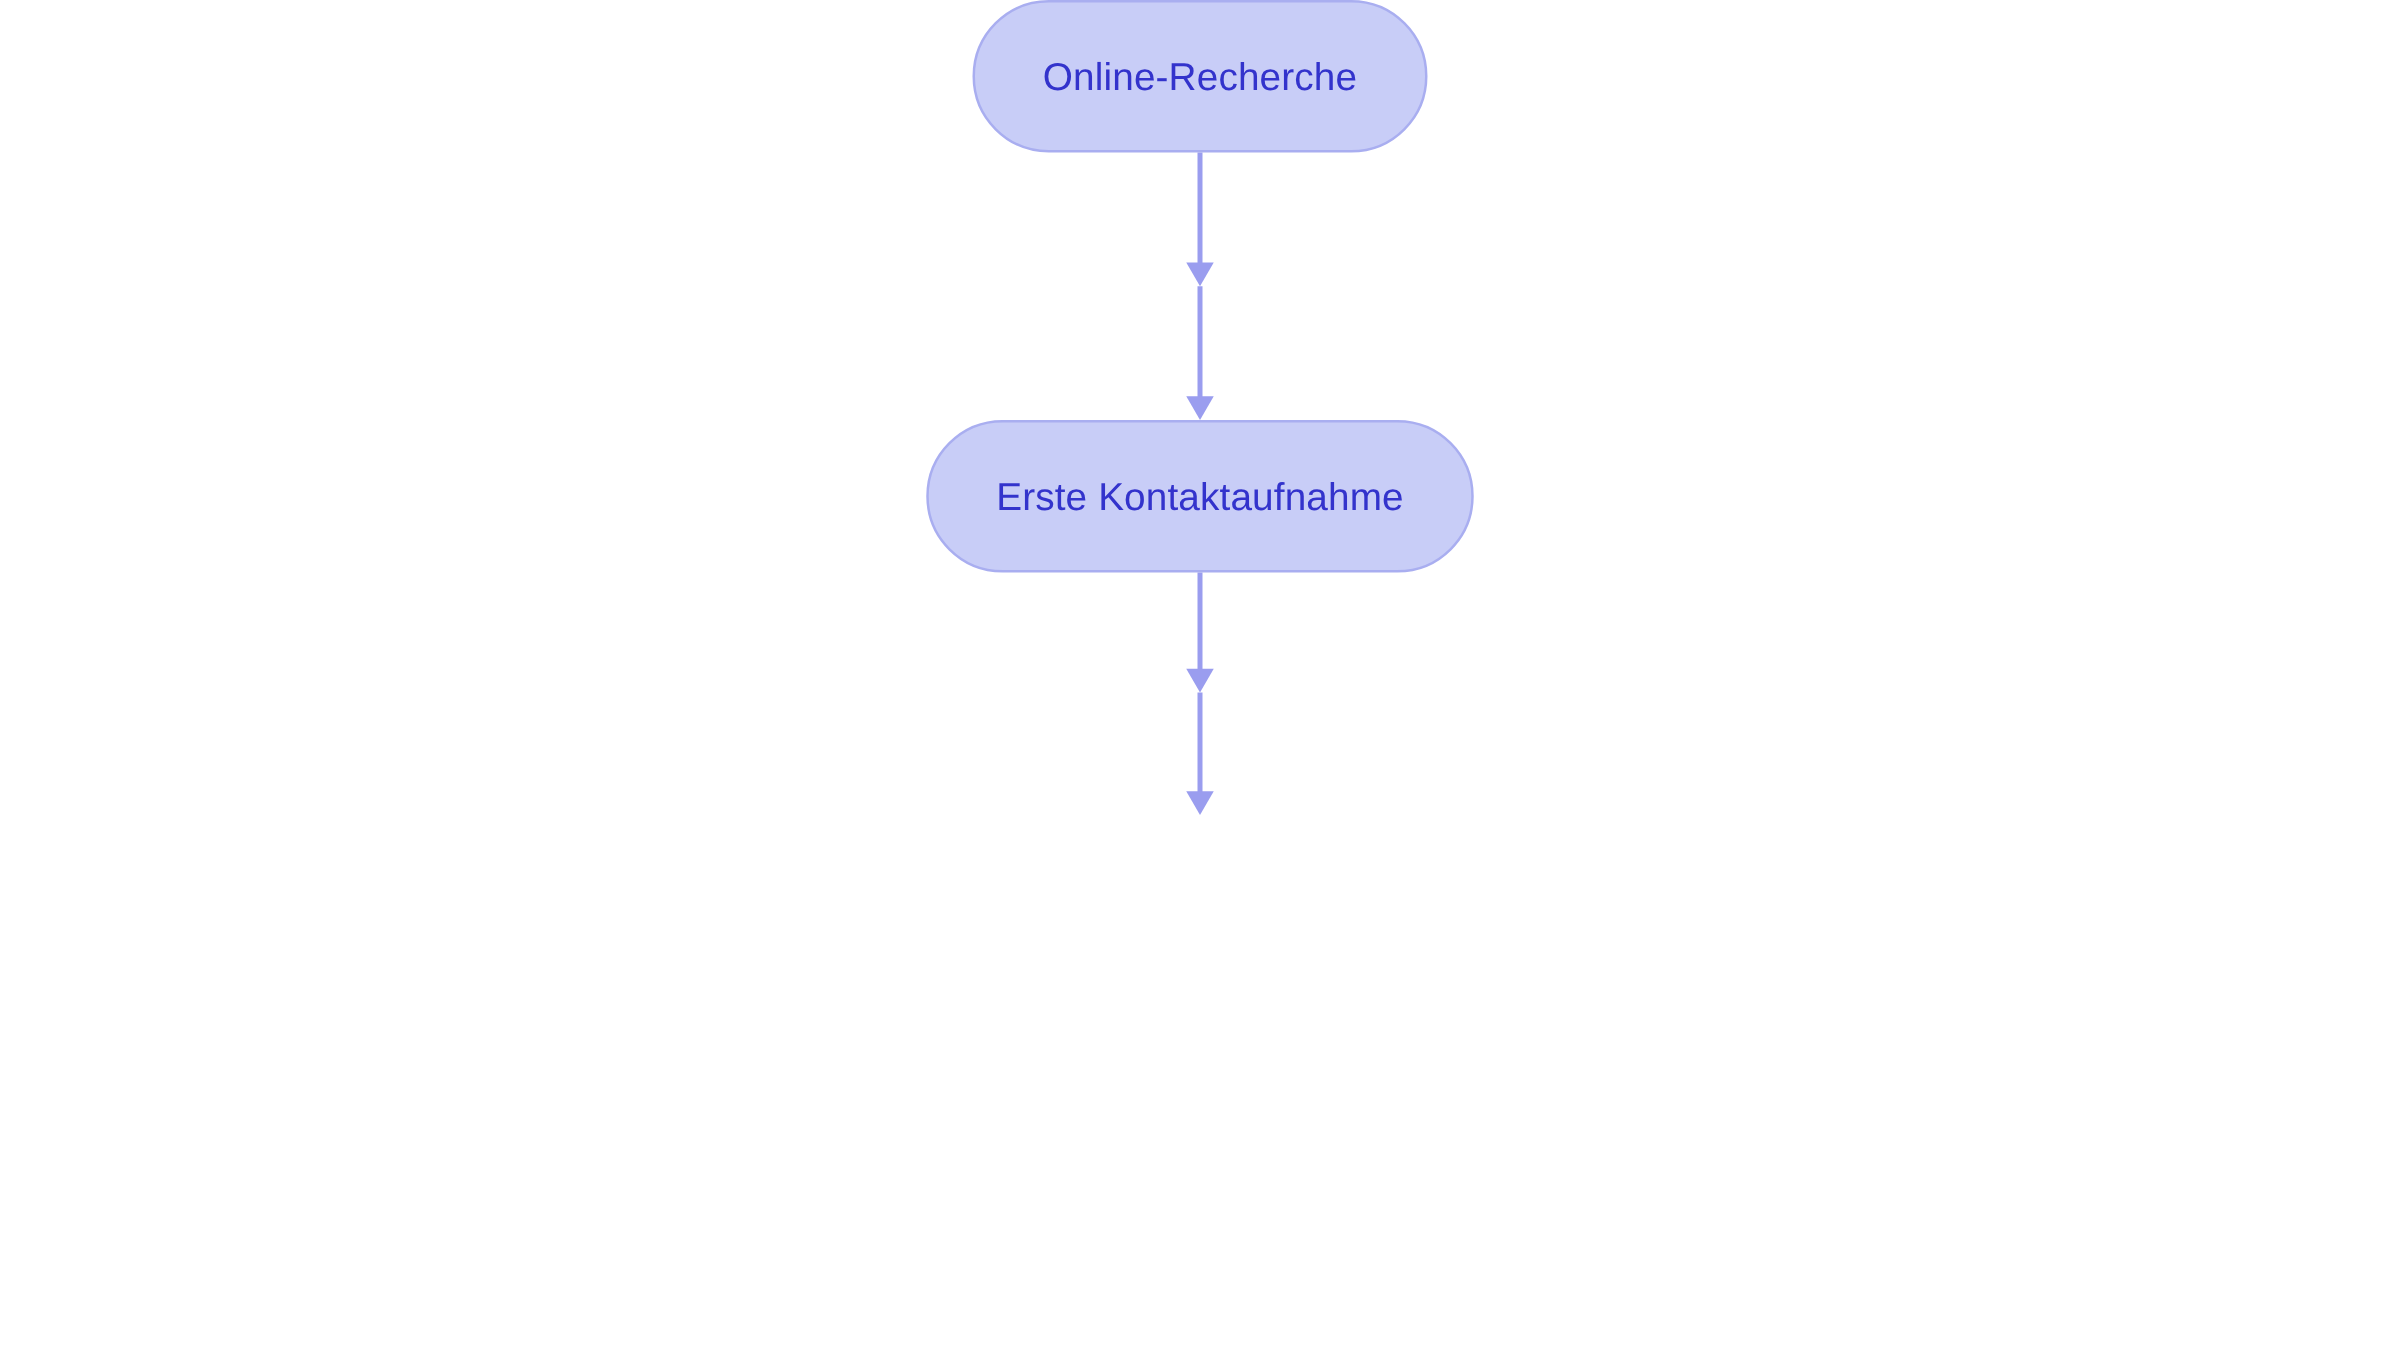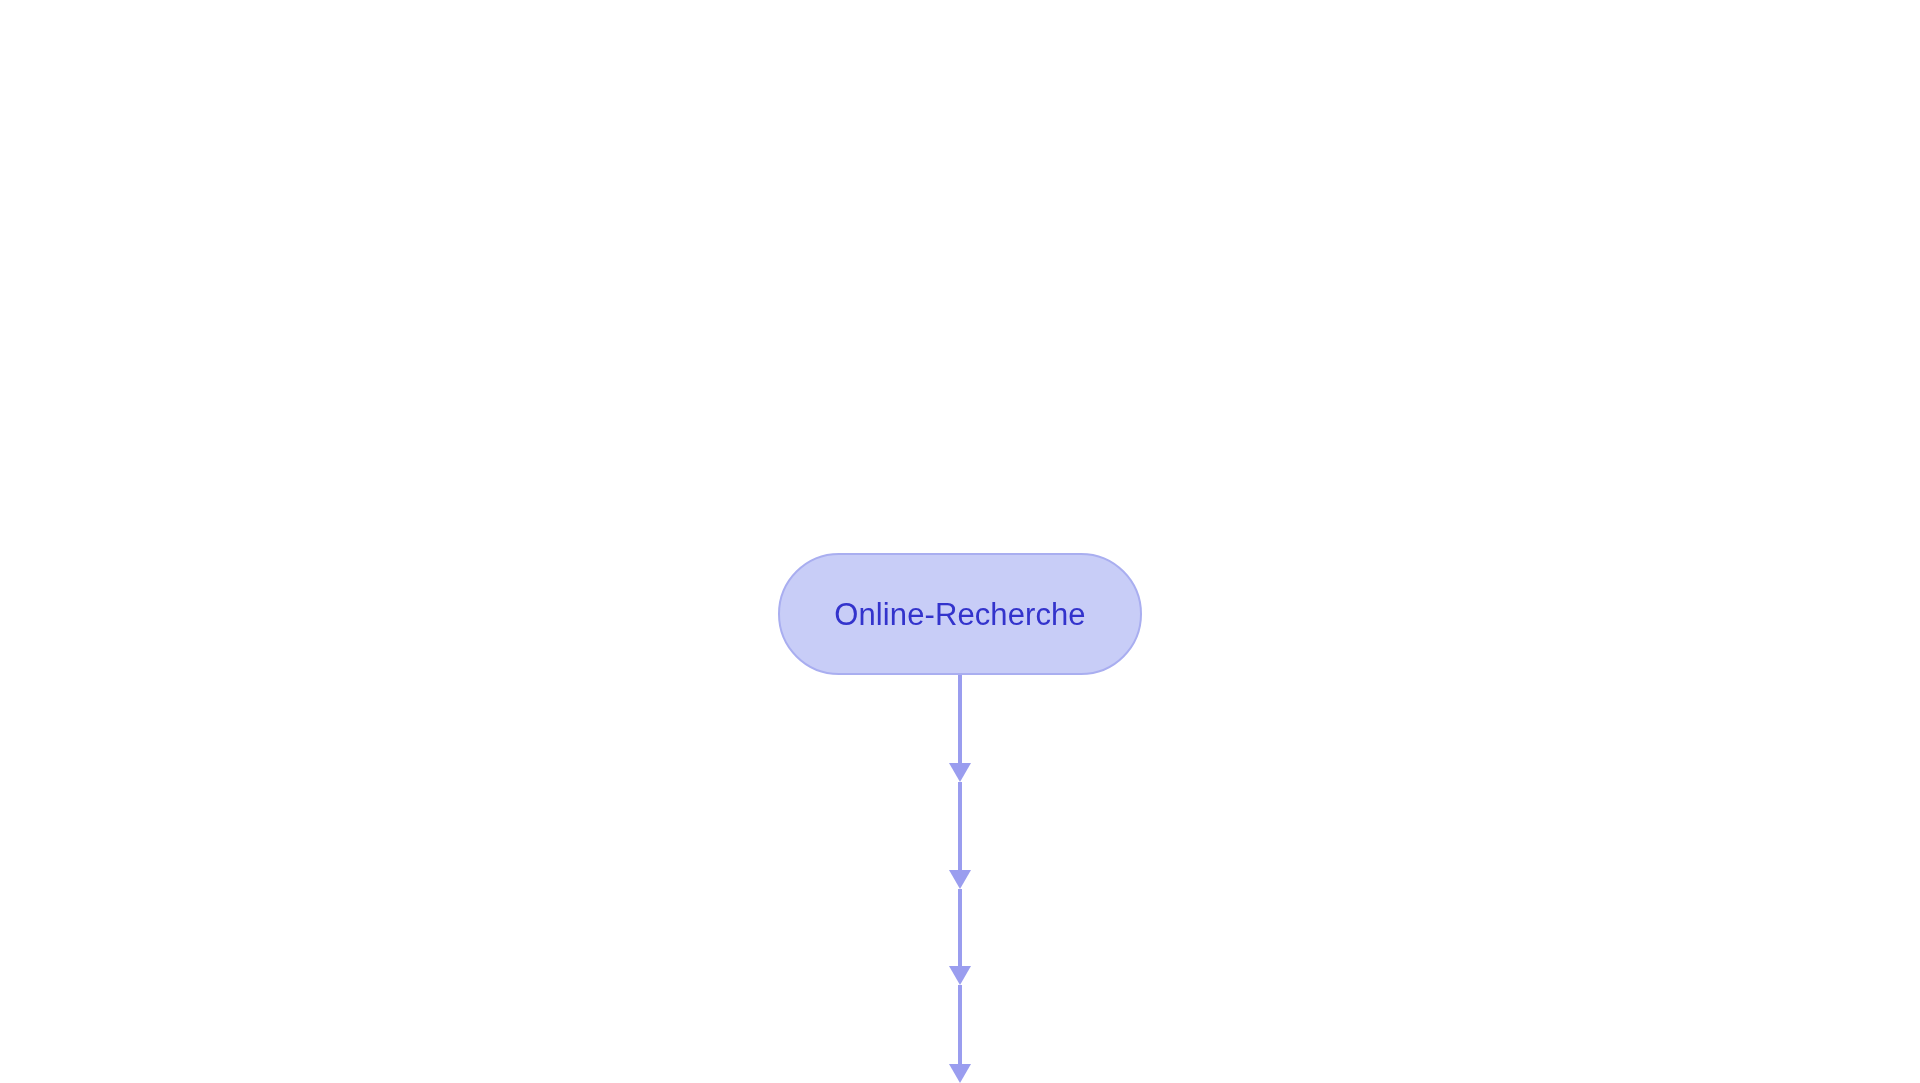--- a/index.html
+++ b/index.html
@@ -24,21 +24,21 @@
 
   .flow-column {
     position: absolute;
     left: 0;
     top: 0;
     width: 1920px;
     height: 1083px;
     display: flex;
     flex-direction: column;
     align-items: center;
-    justify-content: flex-end;
+    justify-content: flex-start;
   }
 
   .node {
     box-sizing: border-box;
     height: 122px;
     display: flex;
     align-items: center;
     justify-content: center;
     background: #c8cdf7;
     border: 2px solid #a9aef0;
@@ -97,20 +97,23 @@
       <div class="connector-line"></div>
       <div class="connector-head"></div>
     </div>
 
 
     <div class="connector gap-1">
       <div class="connector-line"></div>
       <div class="connector-head"></div>
     </div>
 
+    <div class="node">
+      <span class="node-label">Erste Kontaktaufnahme</span>
+    </div>
 
     <div class="connector gap-2">
       <div class="connector-line"></div>
       <div class="connector-head"></div>
     </div>
 
 
     <div class="connector gap-3">
       <div class="connector-line"></div>
       <div class="connector-head"></div>

